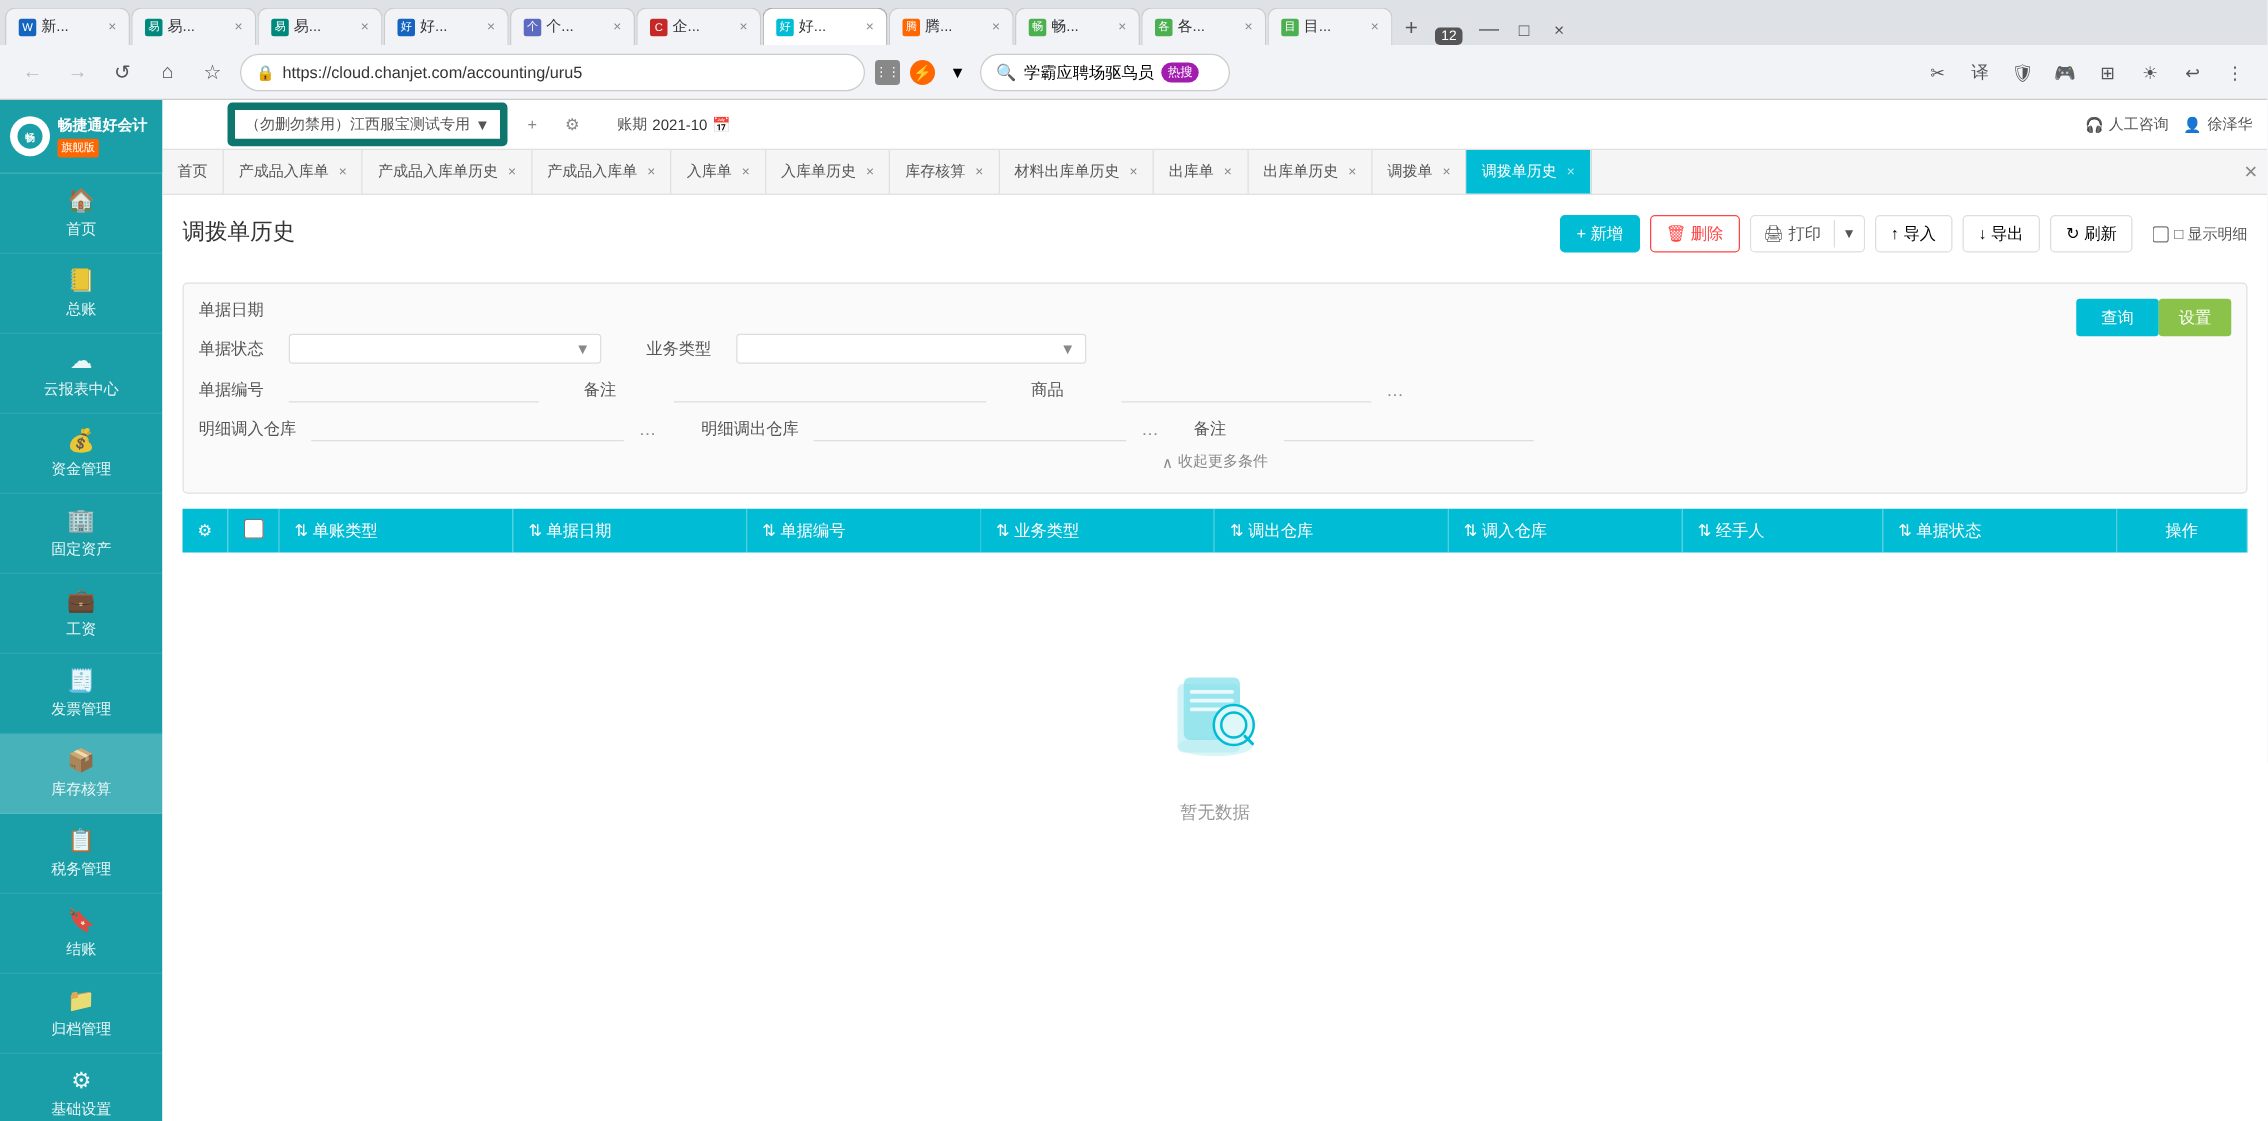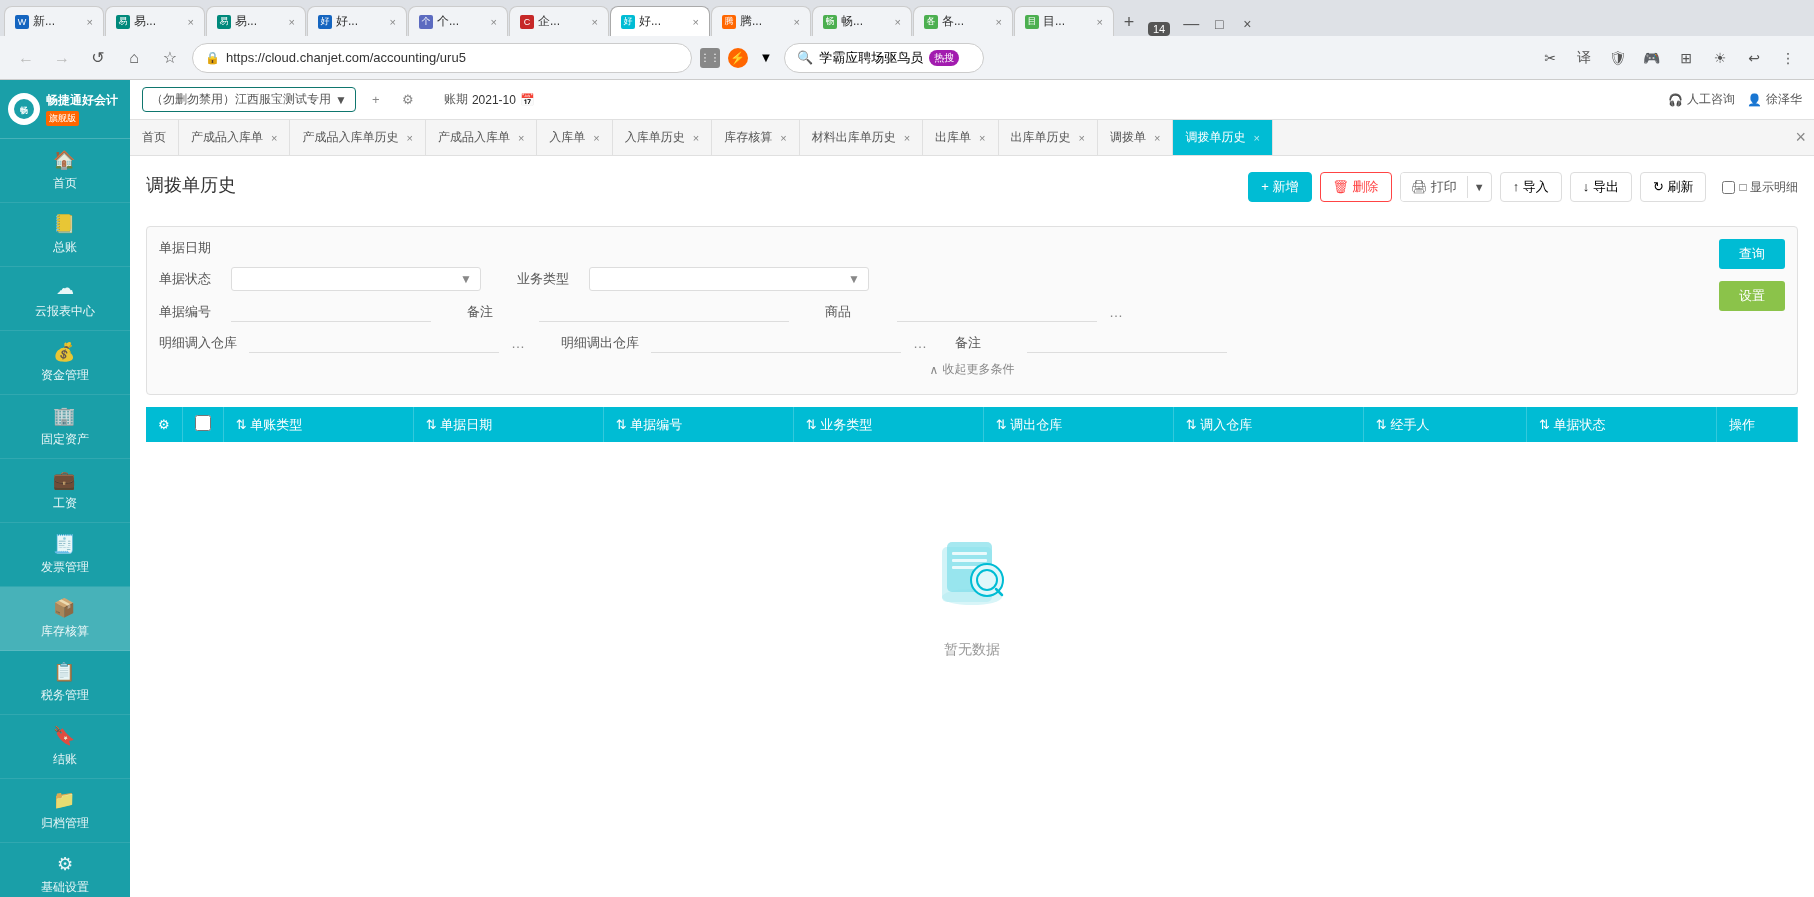--- a/index.html
+++ b/index.html
@@ -37,21 +37,21 @@
     .sidebar-item { display: flex; flex-direction: column; align-items: center; padding: 10px 4px; cursor: pointer; color: rgba(255,255,255,0.9); gap: 4px; border-bottom: 1px solid rgba(255,255,255,0.1); }
     .sidebar-item.active { background: rgba(255,255,255,0.2); }
     .sidebar-item-icon { font-size: 18px; }
     .sidebar-item-label { font-size: 12px; text-align: center; }
 
     
     .main-content { flex: 1; display: flex; flex-direction: column; background: #fff; overflow: hidden; }
 
     
     .top-bar { display: flex; align-items: center; height: 40px; background: #fff; border-bottom: 1px solid #e0e0e0; padding: 0 12px; gap: 8px; flex-shrink: 0; }
-    .company-selector { display: flex; align-items: center; gap: 4px; cursor: pointer; border: 1px solid #0f766e; border-radius: 4px; padding: 3px 8px; font-size: 12px; color: #555; }
+    .company-selector { display: flex; align-items: center; gap: 4px; cursor: pointer; border: 6px solid #0f766e; border-radius: 4px; padding: 3px 8px; font-size: 12px; color: #555; margin-left: 40px; }
     .period-selector { display: flex; align-items: center; gap: 4px; font-size: 12px; color: #555; margin-left: 16px; }
     .period-val { color: #333; font-weight: 500; }
     .top-bar-right { margin-left: auto; display: flex; align-items: center; gap: 12px; font-size: 12px; color: #555; }
     .top-bar-right .user-info { display: flex; align-items: center; gap: 4px; }
 
     
     .page-tabs { display: flex; align-items: center; height: 36px; background: #f5f5f5; border-bottom: 1px solid #e0e0e0; padding: 0; overflow-x: auto; flex-shrink: 0; }
     .page-tab { display: flex; align-items: center; padding: 0 12px; height: 100%; font-size: 12px; color: #555; cursor: pointer; white-space: nowrap; border-right: 1px solid #e0e0e0; gap: 4px; }
     .page-tab.active { background: #00bcd4; color: #fff; }
     .page-tab .tab-x { font-size: 11px; margin-left: 4px; color: inherit; opacity: 0.7; }
@@ -79,21 +79,21 @@
     .filter-select { display: flex; align-items: center; border: 1px solid #ddd; border-radius: 3px; padding: 4px 8px; background: #fff; cursor: pointer; font-size: 12px; min-width: 160px; gap: 4px; }
     .filter-select .dropdown-arrow { margin-left: auto; color: #888; }
     .filter-input { border: none; border-bottom: 1px solid #ddd; padding: 3px 0; font-size: 12px; width: 200px; outline: none; background: transparent; }
     .filter-dots { color: #888; font-size: 14px; cursor: pointer; }
     .collapse-btn { display: flex; align-items: center; gap: 4px; margin: 0 auto; cursor: pointer; color: #888; font-size: 12px; padding: 4px 12px; }
     .collapse-row { display: flex; justify-content: center; margin-top: 4px; }
 
     
     .query-btn { background: #00bcd4; color: #fff; border: none; border-radius: 3px; padding: 6px 20px; cursor: pointer; font-size: 13px; }
     .setting-btn { background: #8bc34a; color: #fff; border: none; border-radius: 3px; padding: 6px 16px; cursor: pointer; font-size: 13px; }
-    .query-setting-group { display: flex; flex-direction: column; gap: 12px; }
+    .query-setting-group { display: flex; gap: 0; }
 
     
     .data-table { width: 100%; border-collapse: collapse; }
     .data-table th { background: #00bcd4; color: #fff; padding: 8px 12px; font-size: 13px; font-weight: 500; text-align: left; border-right: 1px solid rgba(255,255,255,0.2); white-space: nowrap; }
     .data-table th:first-child { width: 36px; text-align: center; }
     .data-table th:nth-child(2) { width: 36px; text-align: center; }
     .table-checkbox { width: 16px; height: 16px; cursor: pointer; }
     .empty-state { display: flex; flex-direction: column; align-items: center; justify-content: center; padding: 80px 0; color: #999; font-size: 14px; gap: 16px; }
   </style>
 </head>
@@ -151,21 +151,21 @@
       <div style="width:14px;height:14px;background:#4caf50;border-radius:2px;flex-shrink:0;display:flex;align-items:center;justify-content:center;color:#fff;font-size:9px;">各</div>
       <span>各...</span>
       <span class="tab-close">×</span>
     </div>
     <div class="browser-tab">
       <div style="width:14px;height:14px;background:#4caf50;border-radius:2px;flex-shrink:0;display:flex;align-items:center;justify-content:center;color:#fff;font-size:9px;">目</div>
       <span>目...</span>
       <span class="tab-close">×</span>
     </div>
     <div class="tab-new-btn">+</div>
-    <span class="tab-count">14</span>
+    <span class="tab-count">12</span>
     <div style="margin-left:8px;display:flex;gap:4px;align-items:center;">
       <div style="width:24px;height:24px;display:flex;align-items:center;justify-content:center;cursor:pointer;color:#555;font-size:16px;">—</div>
       <div style="width:24px;height:24px;display:flex;align-items:center;justify-content:center;cursor:pointer;color:#555;font-size:14px;">□</div>
       <div style="width:24px;height:24px;display:flex;align-items:center;justify-content:center;cursor:pointer;color:#555;font-size:14px;">×</div>
     </div>
   </div>
 
   <div class="address-bar-row">
     <div class="nav-btn disabled">←</div>
     <div class="nav-btn disabled">→</div>
@@ -451,21 +451,21 @@
               <span> 调入仓库</span>
             </th>
             <th>
               <span>⇅</span>
               <span> 经手人</span>
             </th>
             <th>
               <span>⇅</span>
               <span> 单据状态</span>
             </th>
-            <th style="text-align:left;padding-right:0;">
+            <th style="text-align:center;padding-right:12px;">
               <span>操作</span>
             </th>
           </tr>
         </thead>
         <tbody>
         </tbody>
       </table>
 
       <div class="empty-state">
         <div>

